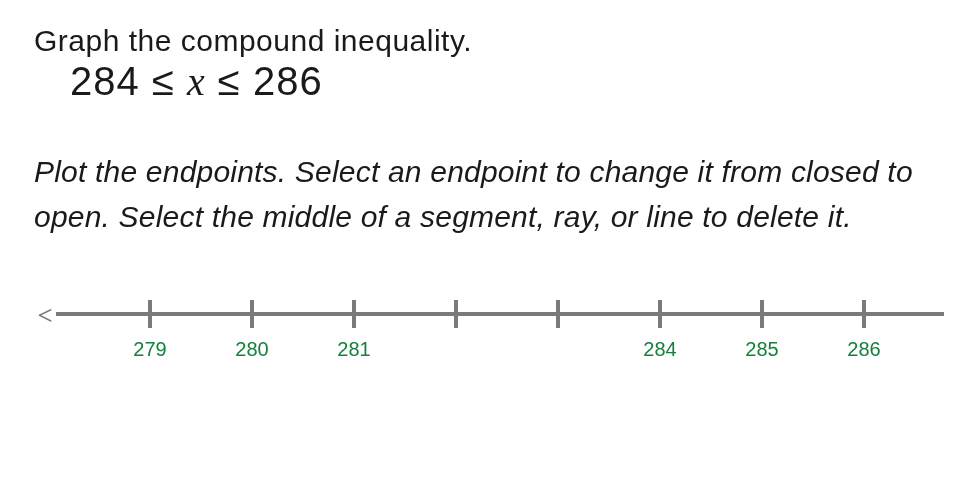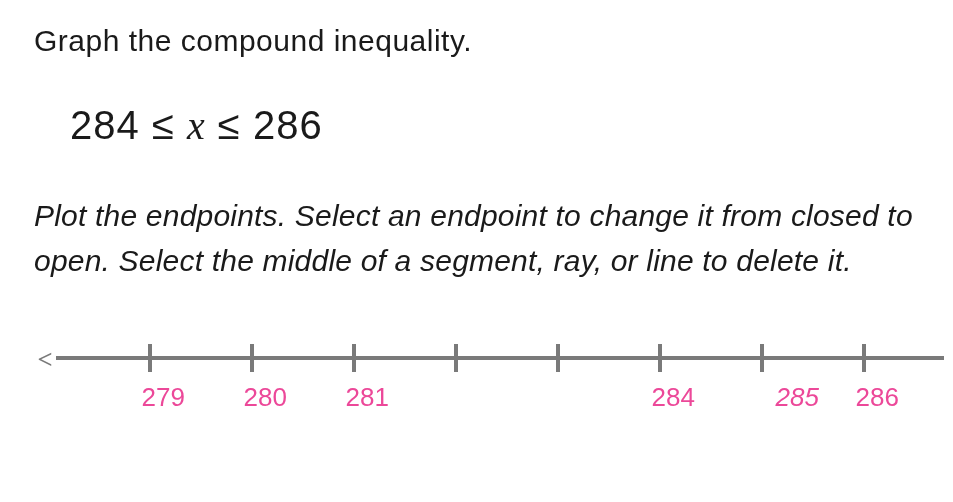--- a/index.html
+++ b/index.html
@@ -7,21 +7,20 @@
       margin: 0;
       padding: 24px 34px;
       font-family: Verdana, Geneva, sans-serif;
       background: #ffffff;
       color: #1a1a1a;
       width: 953px;
       height: 502px;
     }
     .prompt-title {
       font-size: 30px;
-      margin-bottom: 44px;
       letter-spacing: 0.5px;
     }
     .inequality {
       font-size: 40px;
       padding-left: 36px;
       margin-bottom: 44px;
       letter-spacing: 1px;
     }
     .inequality .xvar {
       font-style: italic;
@@ -61,23 +60,23 @@
       position: absolute;
       top: 10px;
       width: 4px;
       height: 28px;
       background: #7a7a7a;
       cursor: pointer;
     }
     .tick-label {
       position: absolute;
       top: 48px;
-      font-size: 26px;
-      color: #ec4899;
-      text-align: right;
+      font-size: 20px;
+      color: #15803d;
+      text-align: center;
       width: 70px;
       transform: translateX(-50%);
     }
   </style>
 </head>
 <body>
 
 <div class="prompt-title">Graph the compound inequality.</div>
 
 <div class="inequality">
@@ -104,17 +103,17 @@
   <div class="tick-label" style="left:326px;">281</div>
 
   <div class="tick" style="left:426px;"></div>
 
   <div class="tick" style="left:528px;"></div>
 
   <div class="tick" style="left:630px;"></div>
   <div class="tick-label" style="left:632px;">284</div>
 
   <div class="tick" style="left:732px;"></div>
-  <div class="tick-label" style="left:756px;font-style:italic;">285</div>
+  <div class="tick-label" style="left:734px;">285</div>
 
   <div class="tick" style="left:834px;"></div>
   <div class="tick-label" style="left:836px;">286</div>
 </div>
 
 </body></html>

